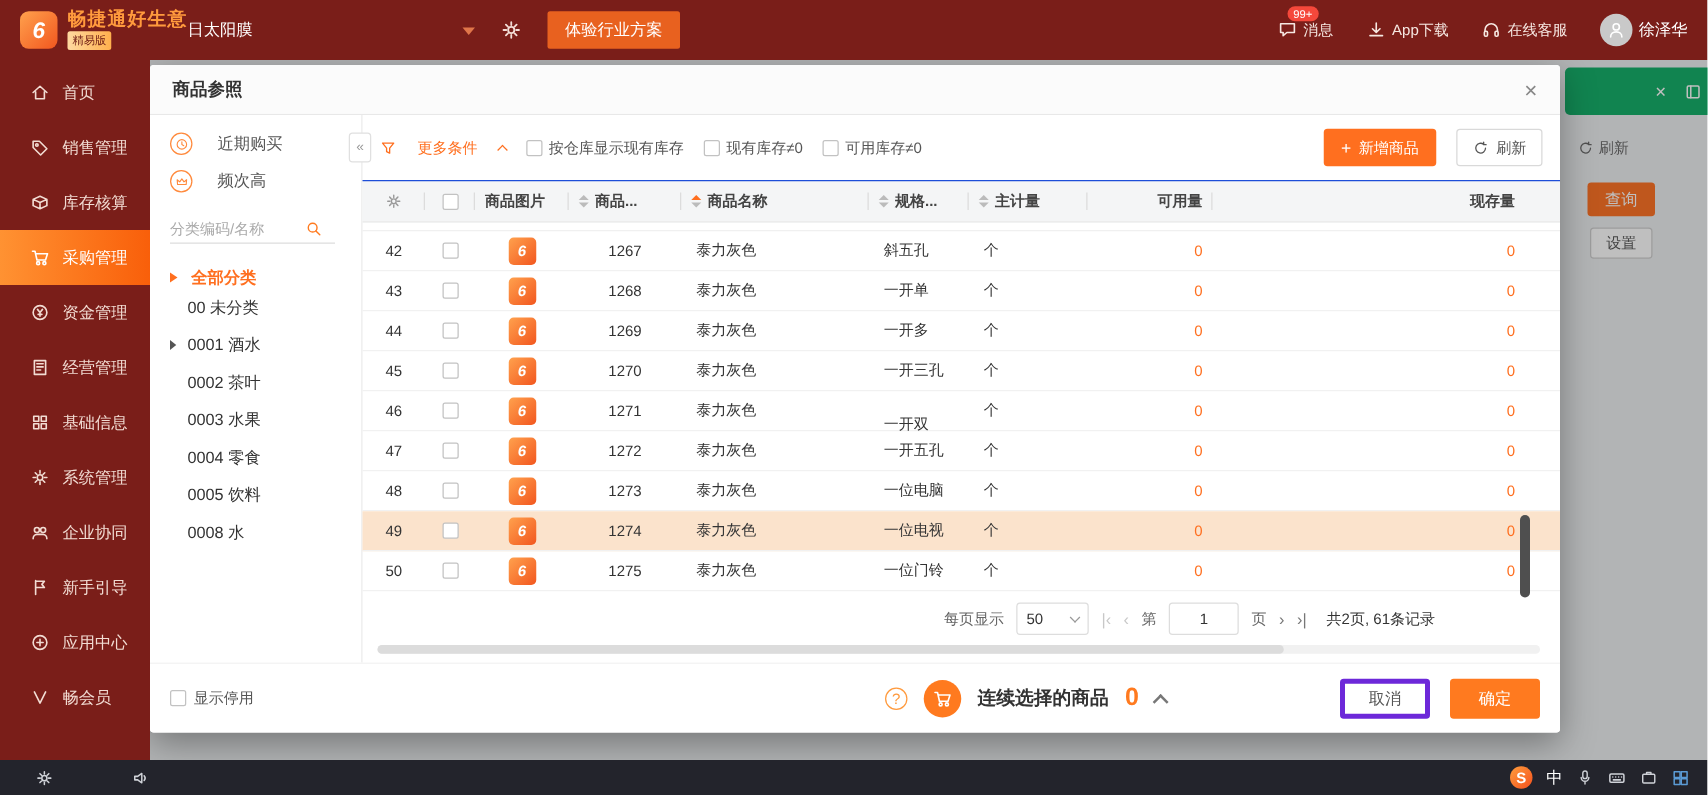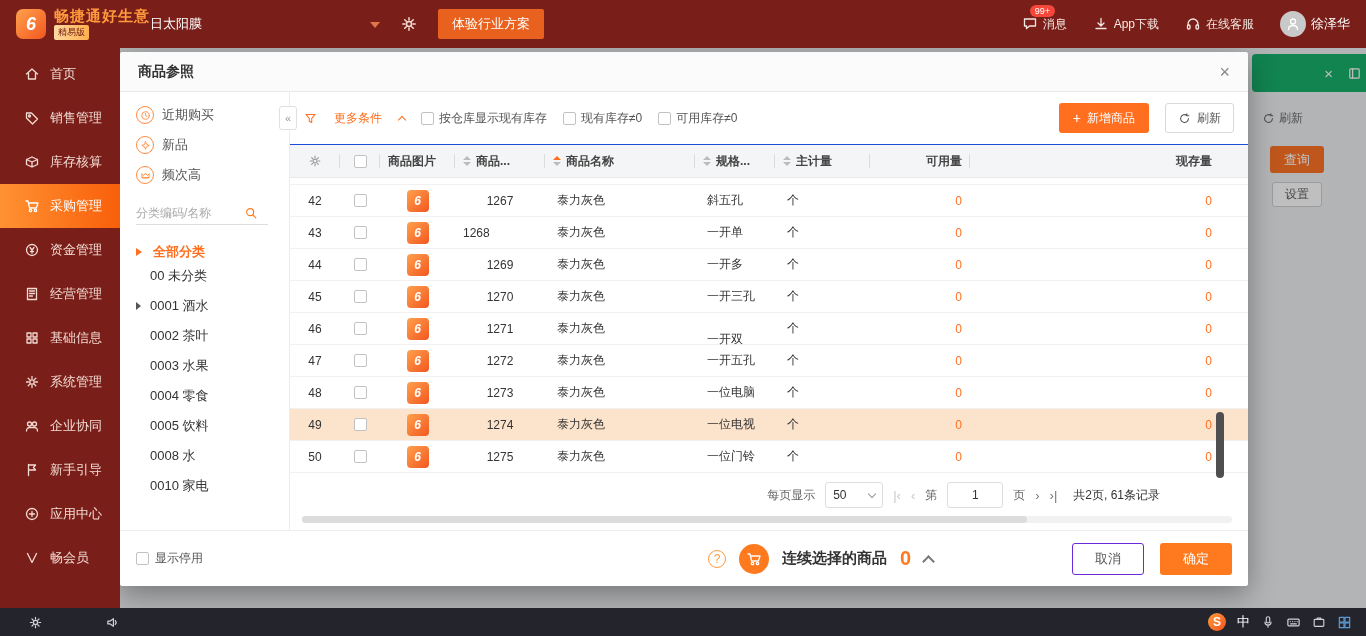--- a/index.html
+++ b/index.html
@@ -39,21 +39,21 @@
   #overlay{position:absolute;left:120px;top:48px;right:0;bottom:28px;background:rgba(25,25,25,.28);z-index:3}
 
   
   #modal{position:absolute;left:120px;top:52px;width:1128px;height:534px;background:#fff;z-index:4;box-shadow:0 8px 28px rgba(0,0,0,.35);border-radius:3px}
   .m-head{height:40px;border-bottom:1px solid #e8e8e8;display:flex;align-items:center;padding:0 18px;background:#fbfbfb;border-radius:3px 3px 0 0}
   .m-title{font-size:14px;color:#333;font-weight:bold}
   .m-close{margin-left:auto;color:#888;font-size:18px;cursor:pointer;line-height:18px}
   .collapse-tab{position:absolute;left:159px;top:54px;width:18px;height:24px;background:#fff;border:1px solid #e0e0e0;border-radius:3px;display:flex;align-items:center;justify-content:center;color:#999;font-size:11px;z-index:2;cursor:pointer}
 
   .m-left{position:absolute;left:0;top:40px;width:170px;bottom:56px;border-right:1px solid #ececec;padding:8px 0 0 16px;overflow:hidden}
-  .quick-item{height:30px;display:flex;align-items:center;gap:8px;font-size:13px;color:#555;cursor:pointer}
+  .quick-item{height:30px;display:flex;align-items:center;gap:20px;font-size:13px;color:#555;cursor:pointer}
   .q-ico{width:18px;height:18px;border:1px solid #ff8a3d;border-radius:50%;color:#ff8a3d;display:flex;align-items:center;justify-content:center;flex:0 0 18px}
   .cat-search{margin-top:16px;width:132px;border-bottom:1px solid #ddd;display:flex;align-items:center;padding-bottom:4px}
   .cat-search input{border:none;outline:none;background:transparent;font-size:12px;width:108px;font-family:inherit;color:#333}
   .cat-search input::placeholder{color:#aaa}
   .cat-search svg{color:#ff7a1f}
   .root-cat{margin-top:18px;display:flex;align-items:center;gap:7px;color:#ff6f1f;font-size:13px;font-weight:bold;cursor:pointer}
   .tri-right{width:0;height:0;border:4px solid transparent;border-left:6px solid #ff6f1f}
   .cat-item{height:30px;display:flex;align-items:center;font-size:13px;color:#333;padding-left:14px;position:relative;cursor:pointer;white-space:nowrap}
   .cat-item .expander{position:absolute;left:0;width:0;height:0;border:4px solid transparent;border-left:5px solid #555}
 
@@ -78,42 +78,42 @@
   .tri-up{width:0;height:0;border-left:4px solid transparent;border-right:4px solid transparent;border-bottom:4px solid #bbb}
   .tri-dn{width:0;height:0;border-left:4px solid transparent;border-right:4px solid transparent;border-top:4px solid #bbb}
   .tri-up.on{border-bottom-color:#ff6f1f}
   .sliver{height:7px;border-bottom:1px solid #f0f0f0}
   .grid-row{display:flex;height:32px;align-items:center;font-size:12px;color:#333;border-bottom:1px solid #f1f1f1;cursor:pointer}
   .grid-row.hl{background:#fbe3cc}
   .cell{padding:0 8px;display:flex;align-items:center;height:100%}
   .num-orange{color:#ff6f1f}
   .prod-chip{width:22px;height:22px;border-radius:4px;background:linear-gradient(135deg,#ffa14d,#f2571f);color:#fff;font-size:12px;font-weight:bold;font-style:italic;display:flex;align-items:center;justify-content:center}
 
-  .pagination{position:absolute;left:0;right:4px;top:388px;height:30px;display:flex;align-items:center;justify-content:flex-end;padding-right:84px;gap:10px;font-size:12px;color:#555}
+  .pagination{position:absolute;left:0;right:16px;top:388px;height:30px;display:flex;align-items:center;justify-content:flex-end;padding-right:84px;gap:10px;font-size:12px;color:#555}
   .pp-select{width:58px;height:26px;border:1px solid #ddd;border-radius:3px;display:flex;align-items:center;justify-content:space-between;padding:0 7px;cursor:pointer;color:#333}
   .pp-select .chev{color:#999}
   .chev.dn{transform:rotate(45deg);margin-bottom:3px}
   .pg-ico{font-size:13px;cursor:pointer}
   .pg-dim{color:#c8c8c8}
   .pg-on{color:#777}
   .pg-input{width:56px;height:26px;border:1px solid #ddd;border-radius:3px;text-align:center;font-size:12px;font-family:inherit;color:#333;outline:none}
   .hscroll{position:absolute;left:12px;right:16px;top:424px;height:7px;background:#f1f1f1;border-radius:4px}
   .h-thumb{position:absolute;left:0;top:0;bottom:0;width:78%;background:#dcdcdc;border-radius:4px}
   .v-thumb{position:absolute;right:24px;top:320px;width:8px;height:66px;background:#4f4f4f;border-radius:4px}
 
   .m-foot{position:absolute;left:0;right:0;bottom:0;height:56px;border-top:1px solid #ececec;display:flex;align-items:center;padding:0 16px;background:#fff;border-radius:0 0 3px 3px}
   .foot-left{display:flex;align-items:center;gap:6px;font-size:12px;color:#555;cursor:pointer}
   .foot-center{position:absolute;left:588px;display:flex;align-items:center;gap:13px}
   .help-circle{width:18px;height:18px;border-radius:50%;border:1px solid #ff9a3d;color:#ff9a3d;font-size:12px;display:flex;align-items:center;justify-content:center;cursor:pointer}
   .cart-circle{width:30px;height:30px;border-radius:50%;background:#ff7a1f;color:#fff;display:flex;align-items:center;justify-content:center;cursor:pointer}
   .sel-label{font-size:15px;font-weight:bold;color:#333}
   .sel-count{font-size:20px;font-weight:bold;color:#ff7a1f}
   .chev-up-lg{width:9px;height:9px;border-left:2px solid #777;border-top:2px solid #777;transform:rotate(45deg);margin-top:5px;cursor:pointer}
   .foot-btns{margin-left:auto;display:flex;gap:16px}
-  .btn-cancel{width:72px;height:32px;border:1px solid #6d28d9;border-radius:3px;background:#fff;color:#555;font-size:13px;cursor:pointer;font-family:Liberation Serif, serif}
+  .btn-cancel{width:72px;height:32px;border:4px solid #6d28d9;border-radius:3px;background:#fff;color:#555;font-size:13px;cursor:pointer;font-family:Liberation Serif, serif}
   .btn-ok{width:72px;height:32px;border:none;border-radius:3px;background:#ff7a1f;color:#fff;font-size:13px;cursor:pointer;font-family:inherit}
 
   
   #taskbar{position:absolute;left:0;bottom:0;width:1366px;height:28px;background:#23242c;z-index:7;display:flex;align-items:center;color:#cfd2d8;padding:0 14px}
   .tb-left{display:flex;align-items:center;gap:62px;padding-left:14px}
   .tb-right{margin-left:auto;display:flex;align-items:center;gap:11px}
   .sogou{width:18px;height:18px;border-radius:50%;background:linear-gradient(135deg,#ff9d3c,#f4511e);color:#fff;font-size:12px;font-weight:bold;display:flex;align-items:center;justify-content:center}
   .ime{color:#fff;font-size:13px}
   .tb-grid{color:#5b9bd5}
 </style>
@@ -301,28 +301,20 @@
             <svg width="11" height="11" viewBox="0 0 16 16" fill="none" stroke="currentColor" stroke-width="1.3" stroke-linecap="round" stroke-linejoin="round">
               <circle cx="8" cy="8" r="5.5"></circle>
               <path d="M8 5v3.2l2.2 1.3"></path>
             </svg>
           </span>
           <span>近期购买</span>
         </div>
         <div class="quick-item">
           <span class="q-ico">
             <svg width="11" height="11" viewBox="0 0 16 16" fill="none" stroke="currentColor" stroke-width="1.3" stroke-linecap="round" stroke-linejoin="round">
-              <path d="M8 2.5 9.6 6.4 13.5 8 9.6 9.6 8 13.5 6.4 9.6 2.5 8 6.4 6.4z"></path>
-            </svg>
-          </span>
-          <span>新品</span>
-        </div>
-        <div class="quick-item">
-          <span class="q-ico">
-            <svg width="11" height="11" viewBox="0 0 16 16" fill="none" stroke="currentColor" stroke-width="1.3" stroke-linecap="round" stroke-linejoin="round">
               <path d="M3 11h10M3 11 2.5 5.5 5.5 8 8 4.5 10.5 8l3-2.5L13 11z"></path>
             </svg>
           </span>
           <span>频次高</span>
         </div>
       </div>
     <div class="cat-search">
       <input placeholder="分类编码/名称" style="">
       <span class="js-icon" style="color:#ff7a1f">
           <svg width="14" height="14" viewBox="0 0 16 16" fill="none" stroke="currentColor" stroke-width="1.3" stroke-linecap="round" stroke-linejoin="round">
@@ -351,23 +343,20 @@
         </div>
         <div class="cat-item">
           <span>0004 零食</span>
         </div>
         <div class="cat-item">
           <span>0005 饮料</span>
         </div>
         <div class="cat-item">
           <span>0008 水</span>
         </div>
-        <div class="cat-item">
-          <span>0010 家电</span>
-        </div>
       </div>
   </aside>
 
   <div class="m-main">
     <div class="toolbar">
       <div class="more">
         <span class="js-icon">
             <svg width="13" height="13" viewBox="0 0 16 16" fill="none" stroke="currentColor" stroke-width="1.3" stroke-linecap="round" stroke-linejoin="round">
               <path d="M2.5 3h11L9.5 8v5l-3-1.5V8z"></path>
             </svg>
@@ -487,21 +476,21 @@
         <div class="grid-row">
           <div class="cell" style="width: 50px; justify-content: center;">
             <span>43</span>
           </div>
           <div class="cell" style="width: 40px; justify-content: center;">
             <span class="box"></span>
           </div>
           <div class="cell" style="width: 75px; justify-content: center;">
             <span class="prod-chip">6</span>
           </div>
-          <div class="cell" style="width: 90px; justify-content: flex-start;">
+          <div class="cell" style="width: 90px; justify-content: center;">
             <span>1268</span>
           </div>
           <div class="cell" style="width: 150px; justify-content: flex-start; padding-left: 12px;">
             <span>泰力灰色</span>
           </div>
           <div class="cell" style="width: 80px; justify-content: flex-start; padding-left: 12px;">
             <span>一开单</span>
           </div>
           <div class="cell" style="width: 95px; justify-content: flex-start; padding-left: 12px;">
             <span>个</span>

